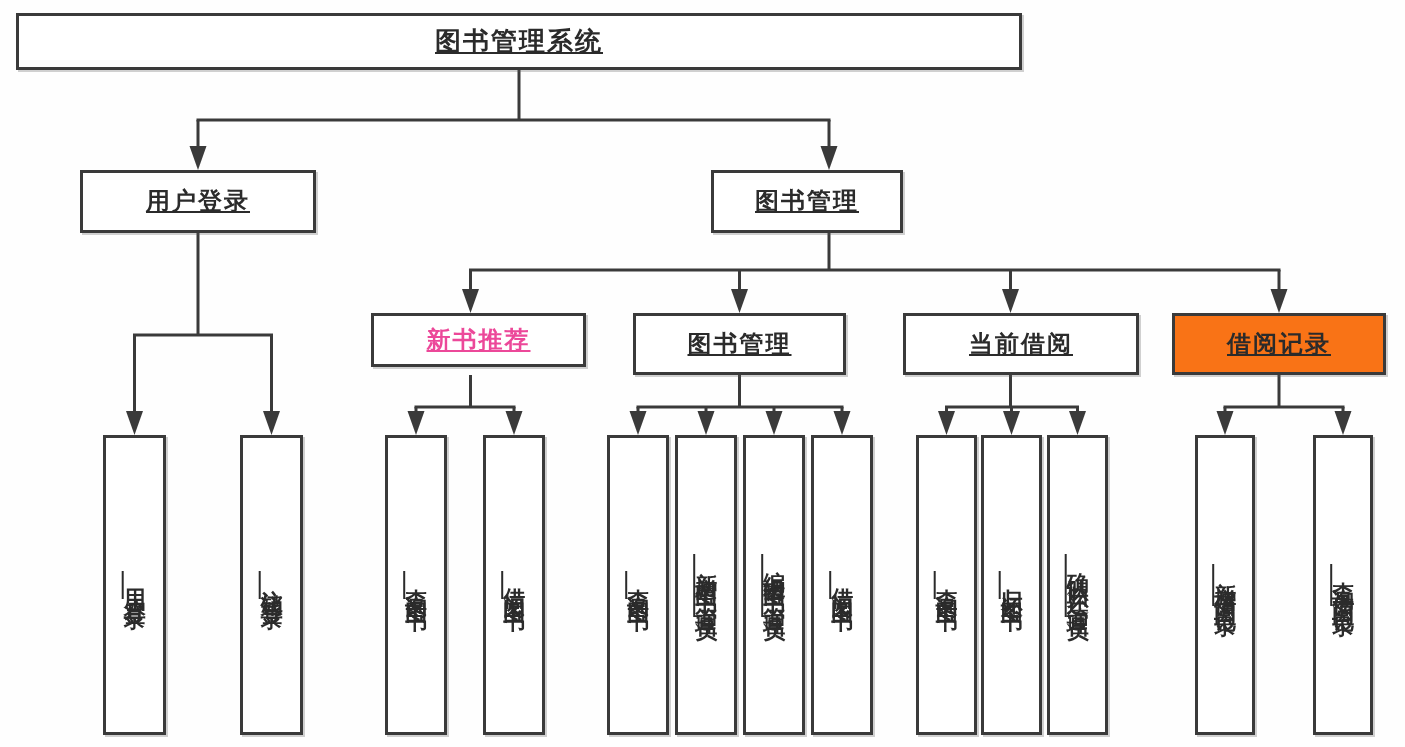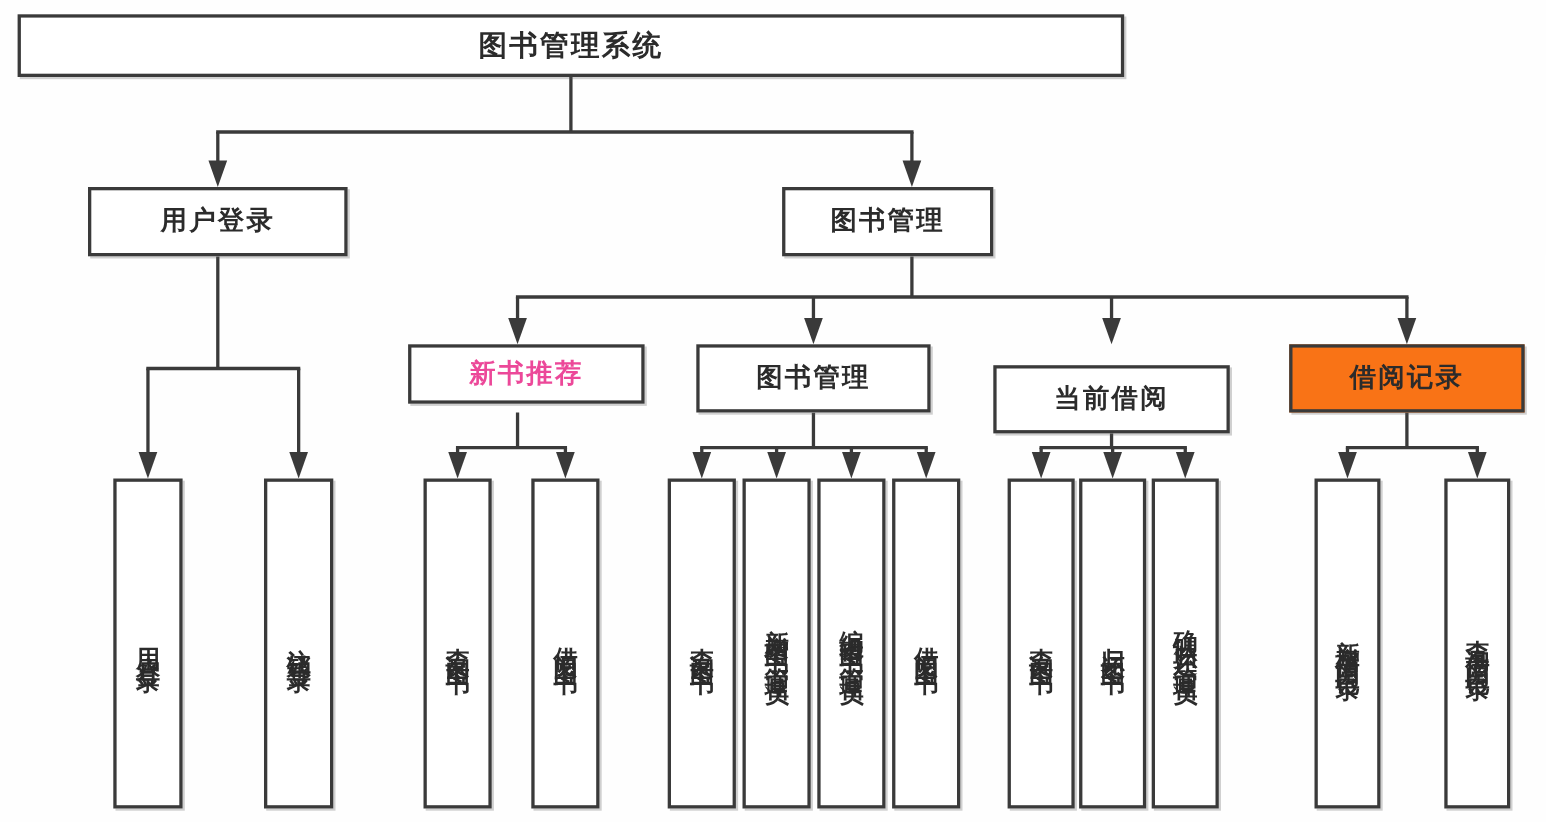--- a/index.html
+++ b/index.html
@@ -29,20 +29,21 @@
     background: #ffffff;
     border: 3px solid #3a3a3a;
     box-shadow: 2px 2px 0 rgba(90,90,90,0.28);
     display: flex;
     align-items: center;
     justify-content: center;
     color: #2b2b2b;
     font-weight: 600;
     text-align: right;
     line-height: 1.2;
+    text-decoration: underline;
   }
   .node.h-lg { font-size: 26px; letter-spacing: 2px; }
   .node.h-md { font-size: 24px; letter-spacing: 2px; }
   .node.vertical {
     writing-mode: vertical-rl;
     font-size: 22px;
     letter-spacing: 7px;
     padding: 10px 0;
   }
   #watermark {
@@ -127,21 +128,21 @@
         <line stroke="#3a3a3a" stroke-width="3" fill="none" x1="1343" y1="407" x2="1343" y2="413"></line>
         <polygon points="1334.5,411 1351.5,411 1343,435" fill="#3a3a3a"></polygon>
       </g>
     </svg>
   <div id="nodes">
       <div class="node h-lg" style="left: 16px; top: 13px; width: 1006px; height: 57px; color: rgb(43, 43, 43); border-color: rgb(58, 58, 58); background: rgb(255, 255, 255);">图书管理系统</div>
       <div class="node h-md" style="left: 80px; top: 170px; width: 236px; height: 63px; color: rgb(43, 43, 43); border-color: rgb(58, 58, 58); background: rgb(255, 255, 255);">用户登录</div>
       <div class="node h-md" style="left: 711px; top: 170px; width: 192px; height: 63px; color: rgb(43, 43, 43); border-color: rgb(58, 58, 58); background: rgb(255, 255, 255);">图书管理</div>
       <div class="node h-md" style="left: 371px; top: 313px; width: 215px; height: 54px; color: #ec4899; border-color: rgb(58, 58, 58); background: rgb(255, 255, 255);">新书推荐</div>
       <div class="node h-md" style="left: 633px; top: 313px; width: 213px; height: 62px; color: rgb(43, 43, 43); border-color: rgb(58, 58, 58); background: rgb(255, 255, 255);">图书管理</div>
-      <div class="node h-md" style="left: 903px; top: 313px; width: 215px; height: 62px; color: rgb(43, 43, 43); border-color: rgb(58, 58, 58); background: rgb(255, 255, 255); margin-top: 19px;">当前借阅</div>
+      <div class="node h-md" style="left: 903px; top: 313px; width: 236px; height: 62px; color: rgb(43, 43, 43); border-color: rgb(58, 58, 58); background: rgb(255, 255, 255);">当前借阅</div>
       <div class="node h-md" style="left: 1172px; top: 313px; width: 214px; height: 62px; color: rgb(43, 43, 43); border-color: rgb(58, 58, 58); background: #f97316;">借阅记录</div>
       <div class="node vertical" style="left: 103px; top: 435px; width: 63px; height: 300px; color: rgb(43, 43, 43); border-color: rgb(58, 58, 58); background: rgb(255, 255, 255);">用户登录</div>
       <div class="node vertical" style="left: 240px; top: 435px; width: 63px; height: 300px; color: rgb(43, 43, 43); border-color: rgb(58, 58, 58); background: rgb(255, 255, 255);">注销登录</div>
       <div class="node vertical" style="left: 385px; top: 435px; width: 62px; height: 300px; color: rgb(43, 43, 43); border-color: rgb(58, 58, 58); background: rgb(255, 255, 255);">查询图书</div>
       <div class="node vertical" style="left: 483px; top: 435px; width: 62px; height: 300px; color: rgb(43, 43, 43); border-color: rgb(58, 58, 58); background: rgb(255, 255, 255);">借阅图书</div>
       <div class="node vertical" style="left: 607px; top: 435px; width: 62px; height: 300px; color: rgb(43, 43, 43); border-color: rgb(58, 58, 58); background: rgb(255, 255, 255);">查询图书</div>
       <div class="node vertical" style="left: 675px; top: 435px; width: 62px; height: 300px; color: rgb(43, 43, 43); border-color: rgb(58, 58, 58); background: rgb(255, 255, 255);">新增图书（管理员）</div>
       <div class="node vertical" style="left: 743px; top: 435px; width: 62px; height: 300px; color: rgb(43, 43, 43); border-color: rgb(58, 58, 58); background: rgb(255, 255, 255);">编辑图书（管理员）</div>
       <div class="node vertical" style="left: 811px; top: 435px; width: 62px; height: 300px; color: rgb(43, 43, 43); border-color: rgb(58, 58, 58); background: rgb(255, 255, 255);">借阅图书</div>
       <div class="node vertical" style="left: 916px; top: 435px; width: 61px; height: 300px; color: rgb(43, 43, 43); border-color: rgb(58, 58, 58); background: rgb(255, 255, 255);">查询图书</div>

